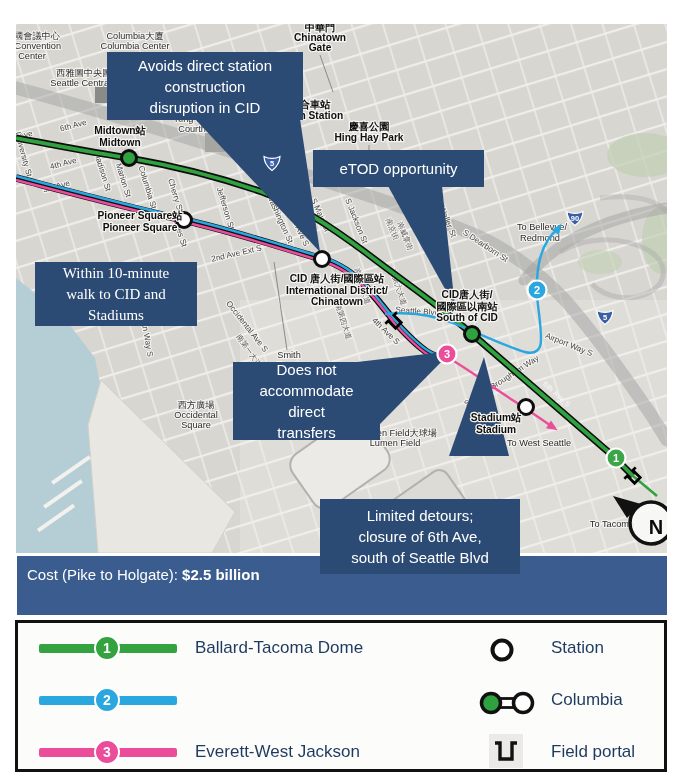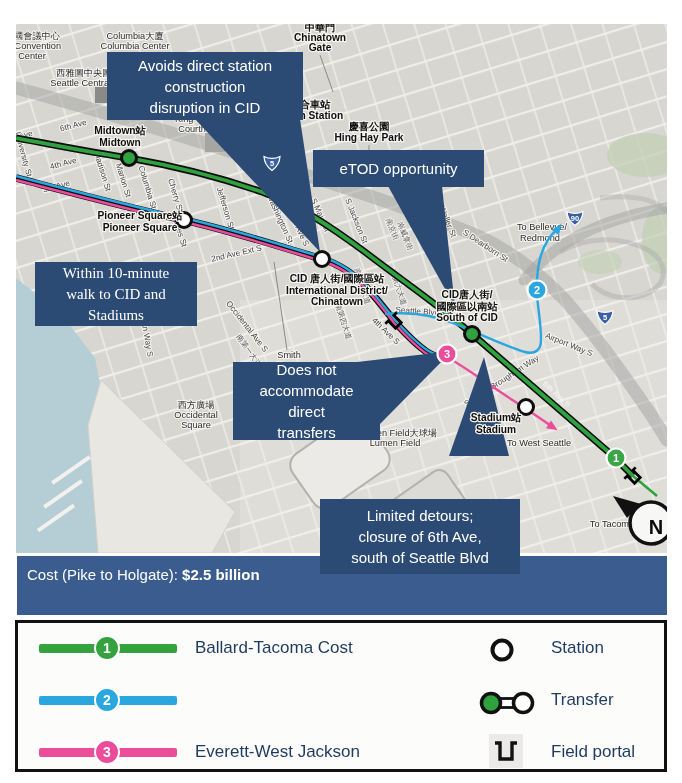--- a/index.html
+++ b/index.html
@@ -246,40 +246,40 @@
   <div class="callout" id="co-limited">Limited detours; closure of 6th Ave, south of Seattle Blvd</div>
 
   <div id="cost-panel">
     <div class="cost-line"><span>Cost (Pike to Holgate): </span><b>$2.5 billion</b></div>
   </div>
 
   <div id="legend">
 
     <div class="lg-bar" style="top: 20.5px; background: rgb(52, 163, 63);"></div>
     <div class="lg-badge" style="top: 12px; background: rgb(52, 163, 63);">1</div>
-    <div class="lg-label" style="top:25px">Ballard-Tacoma Cost</div>
+    <div class="lg-label" style="top:25px">Ballard-Tacoma Dome</div>
 
     <div class="lg-bar" style="top: 72.5px; background: rgb(43, 167, 224);"></div>
     <div class="lg-badge" style="top: 64px; background: rgb(43, 167, 224);">2</div>
 
     <div class="lg-bar" style="top: 124.5px; background: rgb(236, 77, 155);"></div>
     <div class="lg-badge" style="top: 116px; background: rgb(236, 77, 155);">3</div>
     <div class="lg-label" style="top:129px">Everett-West Jackson</div>
 
     <svg class="lg-icon" style="left:470px;top:13px" width="28" height="28">
       <circle cx="14" cy="14" r="9.5" fill="#fff" stroke="#111" stroke-width="4"></circle>
     </svg>
     <div class="lg-symlabel" style="top:25px">Station</div>
 
     <svg class="lg-icon" style="left:458px;top:65px" width="62" height="30">
       <rect x="16" y="10.5" width="33" height="9" fill="#fff" stroke="#111" stroke-width="2.8"></rect>
       <circle cx="15" cy="15" r="9.5" fill="#2fa23f" stroke="#111" stroke-width="3.5"></circle>
       <circle cx="47" cy="15" r="9.5" fill="#fff" stroke="#111" stroke-width="3.5"></circle>
     </svg>
-    <div class="lg-symlabel" style="top:77px">Transfer</div>
+    <div class="lg-symlabel" style="top:77px">Columbia</div>
 
     <svg class="lg-icon" style="left:454px;top:111px" width="68" height="36">
       <rect x="17" y="0" width="34" height="34" fill="#eceae8"></rect>
       <path d="M23,9 L28,9 L28,25 L40,25 L40,9 L45,9" fill="none" stroke="#111" stroke-width="3.4"></path>
     </svg>
     <div class="lg-symlabel" style="top:129px">Field portal</div>
   </div>
 </div>
 
 </body></html>

